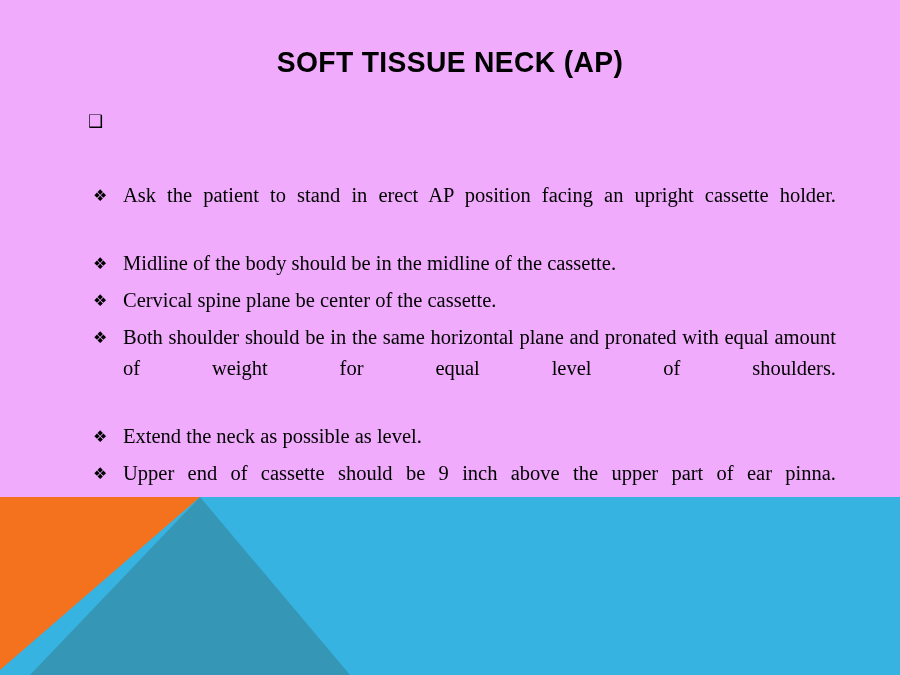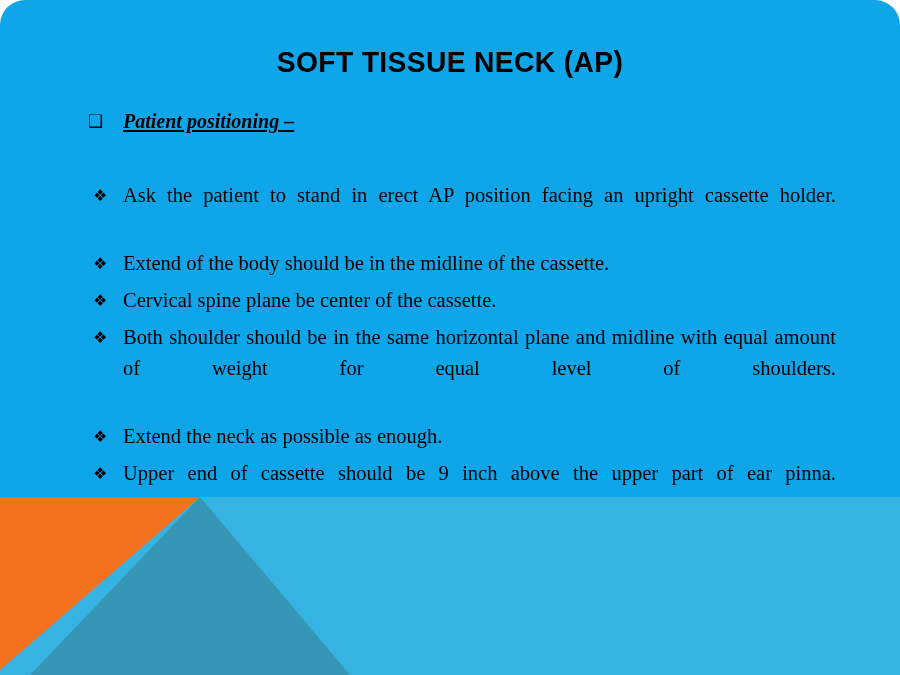--- a/index.html
+++ b/index.html
@@ -12,22 +12,21 @@
     height: 675px;
     position: relative;
     overflow: hidden;
     font-family: "Liberation Serif", "DejaVu Serif", serif;
     color: #000000;
   }
 
   .slide {
     position: absolute;
     inset: 0;
-    background: #0ea5e9;
-    border-radius: 25px;
+    background: #f0abfc;
   }
 
   
   .slide-title {
     position: absolute;
     top: 44px;
     left: 0;
     width: 900px;
     text-align: center;
     font-family: "Liberation Sans", "DejaVu Sans", sans-serif;
@@ -120,48 +119,47 @@
 <body>
 
 <div class="slide">
 
   <div class="slide-title">SOFT TISSUE NECK (AP)</div>
 
   <div class="body-area">
 
     <div class="sub-head">
       <span class="sq-bullet">❑</span>
-      <span class="sub-head-text">Patient positioning –</span>
     </div>
 
     <div class="bullet-list">
 
       <div class="bullet-item multiline">
         <span class="dia-bullet">❖</span>
         <span class="btext">Ask the patient to stand in erect AP position facing an upright cassette holder.</span>
       </div>
 
       <div class="bullet-item">
         <span class="dia-bullet">❖</span>
-        <span class="btext">Extend of the body should be in the midline of the cassette.</span>
+        <span class="btext">Midline of the body should be in the midline of the cassette.</span>
       </div>
 
       <div class="bullet-item">
         <span class="dia-bullet">❖</span>
         <span class="btext">Cervical spine plane be center of the cassette.</span>
       </div>
 
       <div class="bullet-item multiline">
         <span class="dia-bullet">❖</span>
-        <span class="btext">Both shoulder should be in the same horizontal plane and midline with equal amount of weight for equal level of shoulders.</span>
+        <span class="btext">Both shoulder should be in the same horizontal plane and pronated with equal amount of weight for equal level of shoulders.</span>
       </div>
 
       <div class="bullet-item">
         <span class="dia-bullet">❖</span>
-        <span class="btext">Extend the neck as possible as enough.</span>
+        <span class="btext">Extend the neck as possible as level.</span>
       </div>
 
       <div class="bullet-item multiline">
         <span class="dia-bullet">❖</span>
         <span class="btext">Upper end of cassette should be 9 inch above the upper part of ear pinna.</span>
       </div>
 
     </div>
   </div>
 

